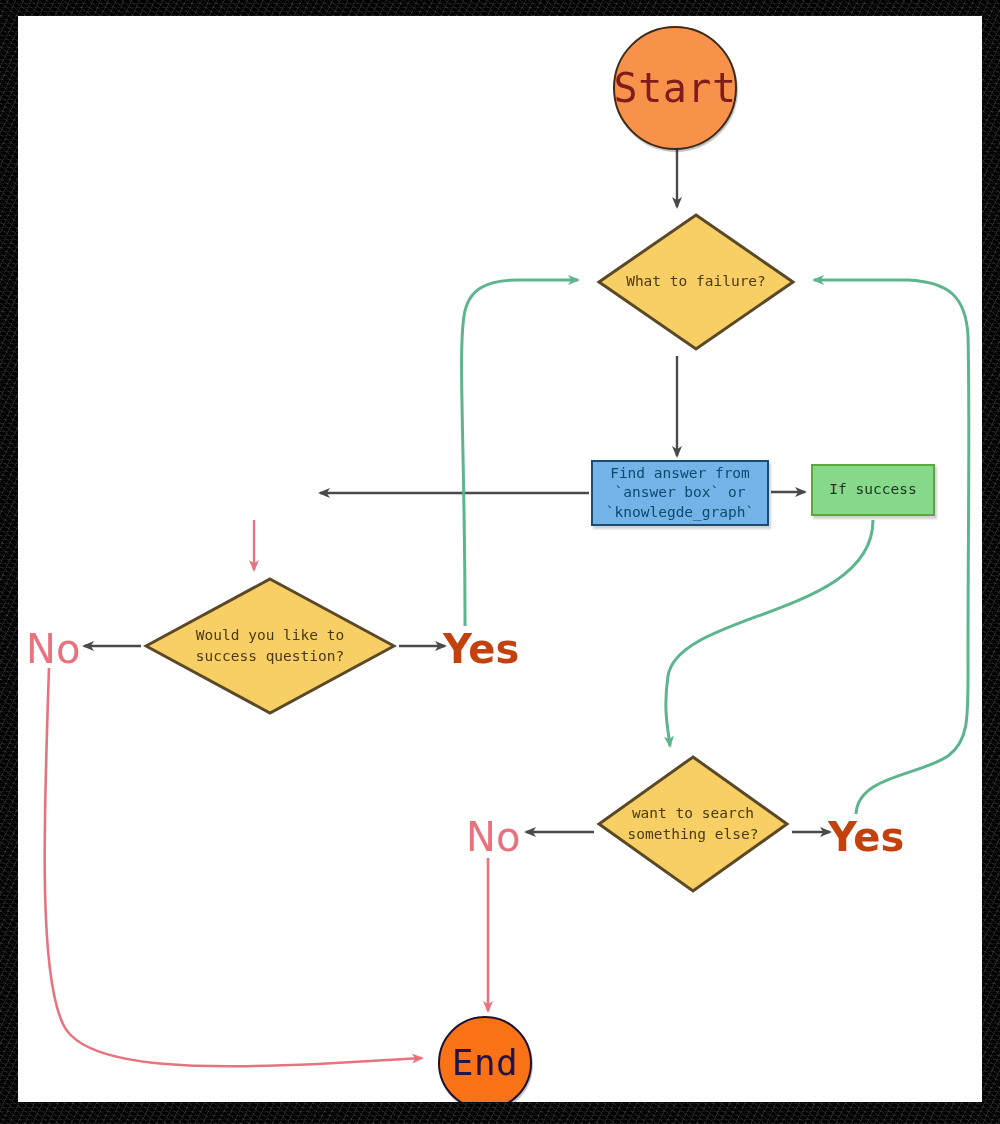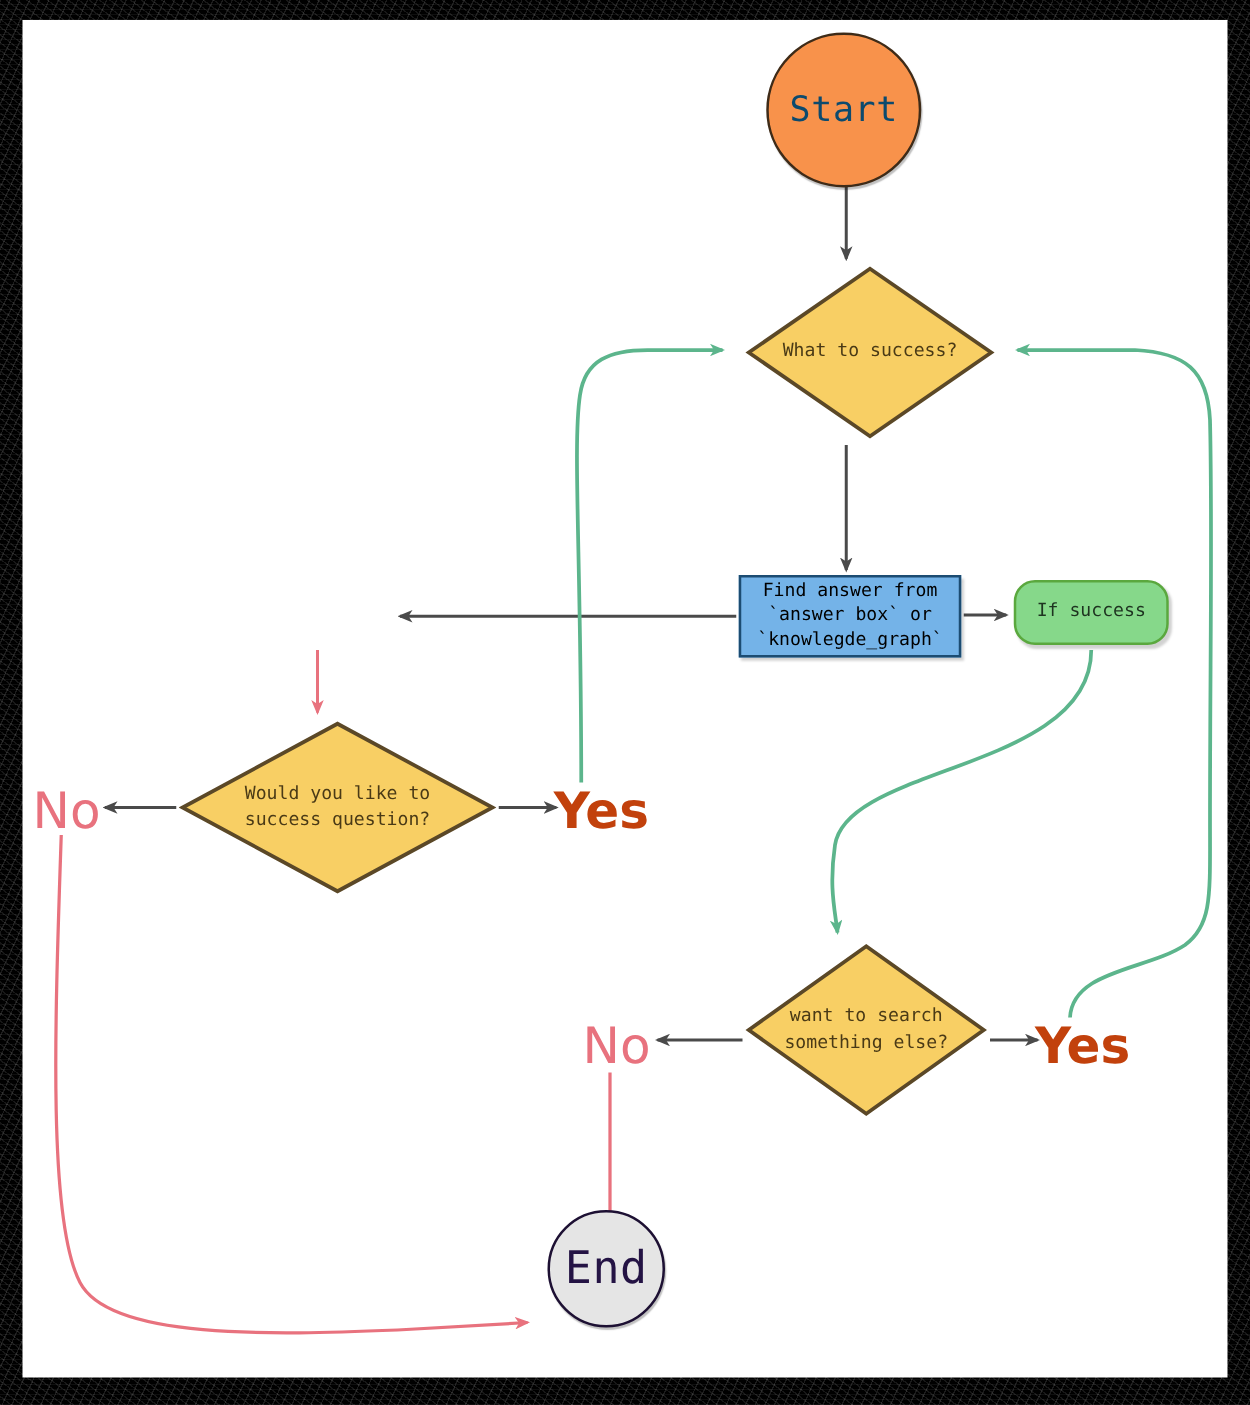--- a/index.html
+++ b/index.html
@@ -62,30 +62,30 @@
   #node-start {
     left: 595px;
     top: 10px;
     width: 124px;
     height: 124px;
     background: #f8924b;
     border: 2.5px solid #3e2b18;
     box-shadow: 1px 2px 1px rgba(0,0,0,0.25);
   }
   #node-start .node-text {
-    font-size: 28px;
-    color: #0c4a6e;
+    font-size: 40px;
+    color: #7f1d1d;
     letter-spacing: 0.5px;
   }
   #node-end {
     left: 420px;
-    top: 952px;
+    top: 1000px;
     width: 94px;
     height: 94px;
-    background: #e5e5e5;
+    background: #f97316;
     border: 2.5px solid #1d1033;
     box-shadow: 1px 2px 1px rgba(0,0,0,0.25);
   }
   #node-end .node-text {
     font-size: 36px;
     color: #241344;
     letter-spacing: 0.5px;
   }
   
   .rect {
@@ -96,42 +96,41 @@
   #node-find {
     left: 573px;
     top: 444px;
     width: 178px;
     height: 66px;
     background: #74b3e8;
     border-color: #1c4c72;
   }
   #node-find .node-text {
     font-size: 14.5px;
-    color: #000000;
+    color: #0c4a6e;
   }
   #node-failure {
     left: 172px;
     top: 450px;
     width: 124px;
     height: 52px;
     background: #f4868f;
     border-color: #e8607a;
   }
   #node-failure .node-text {
     font-size: 14.5px;
     color: #3a1b22;
   }
   #node-success {
     left: 793px;
     top: 448px;
     width: 124px;
     height: 52px;
     background: #86d88a;
     border-color: #5aa83e;
-    border-radius: 17px;
   }
   #node-success .node-text {
     font-size: 14.5px;
     color: #1e3320;
   }
   
   .diamond-wrap {
     position: absolute;
   }
   .diamond-shape {
@@ -220,21 +219,21 @@
     </svg>
 
     <div class="node circle" id="node-start">
       <span class="node-text">Start</span>
     </div>
 
     <div class="diamond-wrap" id="node-what">
       <svg class="diamond-shape" viewBox="0 0 200 140" preserveAspectRatio="none">
         <polygon points="100,3 197,70 100,137 3,70" fill="#f8cf64" stroke="#5b4827" stroke-width="3"></polygon>
       </svg>
-      <div class="diamond-label">What to success?</div>
+      <div class="diamond-label">What to failure?</div>
     </div>
 
     <div class="node rect" id="node-find">
       <span class="node-text">Find answer from
 `answer box` or
 `knowlegde_graph`</span>
     </div>
 
 
     <div class="node rect" id="node-success">

